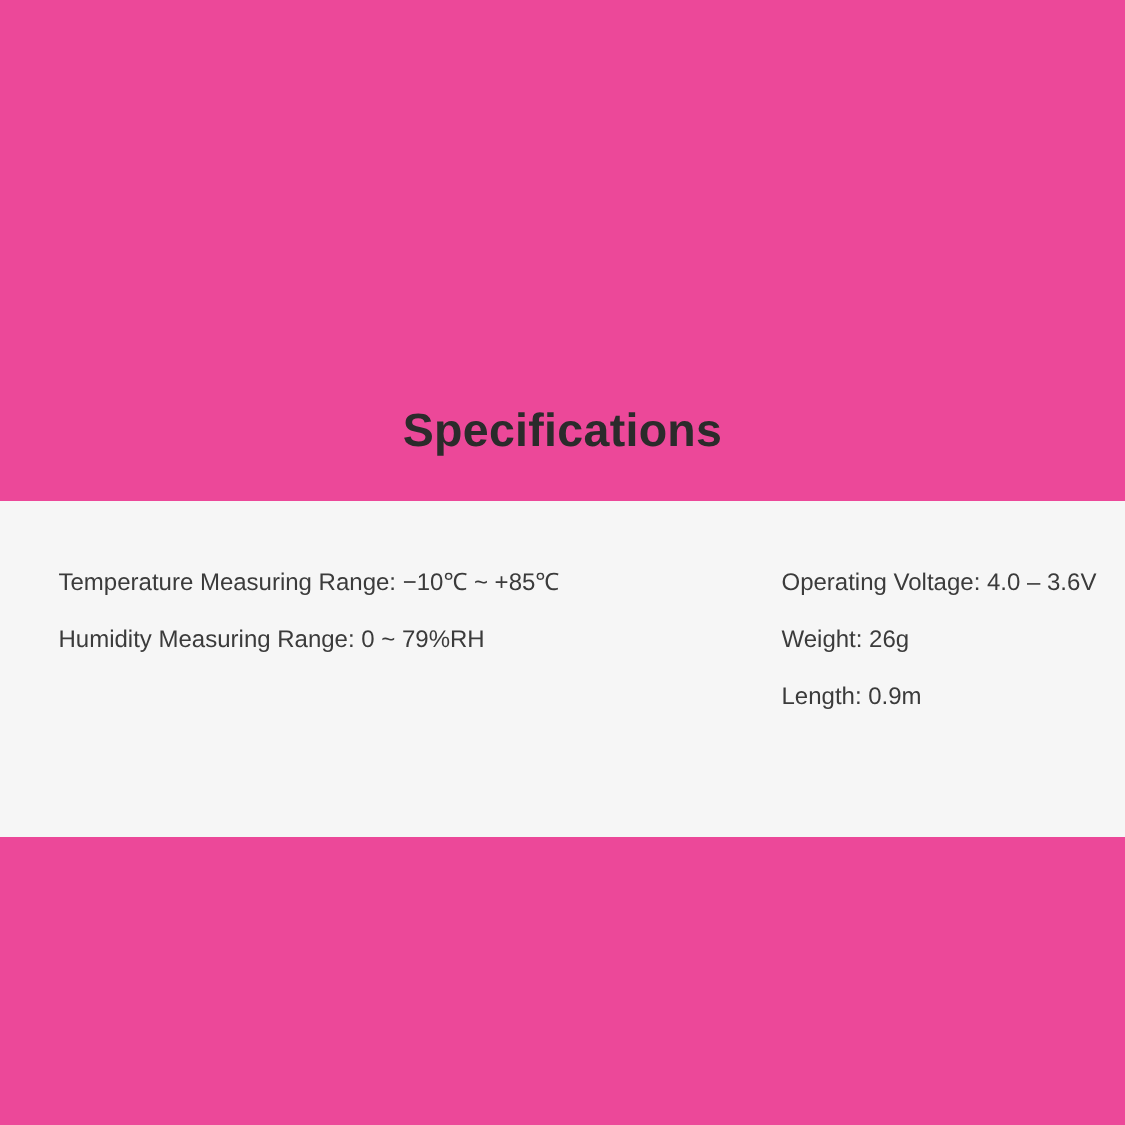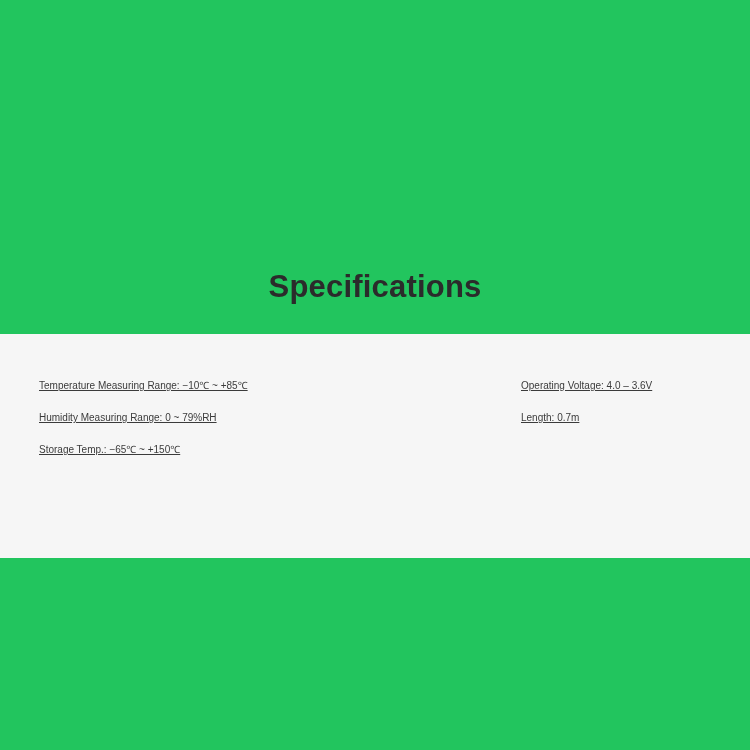--- a/index.html
+++ b/index.html
@@ -11,21 +11,21 @@
     height: 750px;
     background: #ffffff;
     font-family: "Liberation Sans", sans-serif;
     -webkit-font-smoothing: antialiased;
     overflow: hidden;
   }
   .page {
     position: relative;
     width: 750px;
     height: 750px;
-    background: #22c55e;
+    background: #ec4899;
   }
   .top-spacer {
     height: 232px;
   }
   .title {
     text-align: center;
     font-size: 31px;
     font-weight: bold;
     color: #2b2b2b;
     letter-spacing: 0.2px;
@@ -50,47 +50,46 @@
   }
   .col-left {
     width: 460px;
     padding-left: 39px;
   }
   .col-right {
     width: 290px;
     padding-left: 61px;
   }
   .spec-line {
-    font-size: 10px;
+    font-size: 16px;
     color: #3b3b3b;
     line-height: 1;
     margin-bottom: 22px;
     white-space: nowrap;
-    text-decoration: underline;
   }
 </style>
 </head>
 <body>
 
 <div class="page">
 
   <div class="top-spacer"></div>
 
   <h1 class="title">Specifications</h1>
 
   <div class="spec-band">
     <div class="spec-cols">
 
       <div class="col col-left">
         <div class="spec-line">Temperature Measuring Range: −10℃ ~ +85℃</div>
         <div class="spec-line">Humidity Measuring Range: 0 ~ 79%RH</div>
-        <div class="spec-line">Storage Temp.: −65℃ ~ +150℃</div>
       </div>
 
       <div class="col col-right">
         <div class="spec-line">Operating Voltage: 4.0 – 3.6V</div>
-        <div class="spec-line">Length: 0.7m</div>
+        <div class="spec-line">Weight: 26g</div>
+        <div class="spec-line">Length: 0.9m</div>
       </div>
 
     </div>
   </div>
 
 </div>
 
 </body></html>

